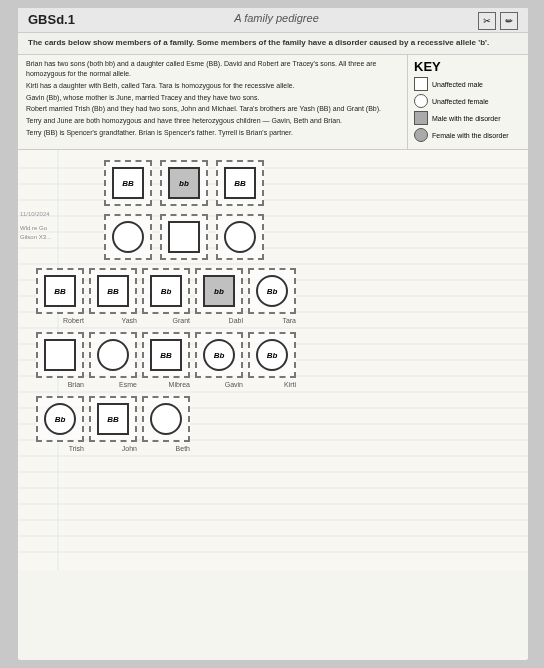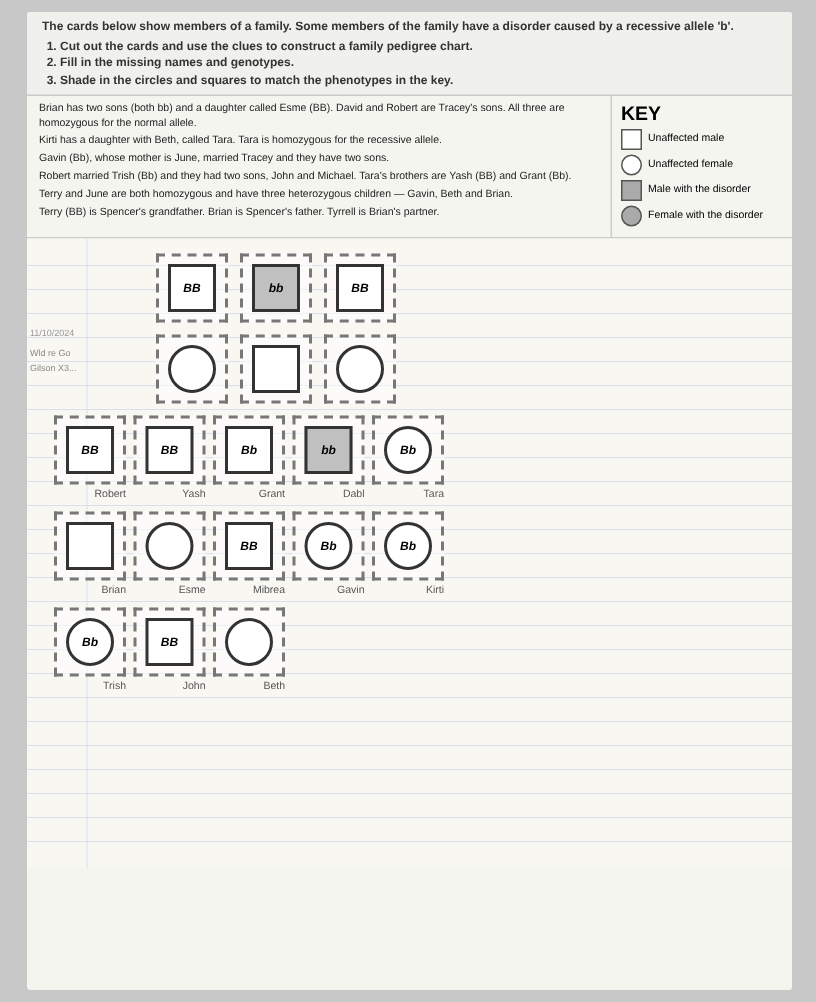--- a/index.html
+++ b/index.html
@@ -213,28 +213,33 @@
       left: 20px;
       pointer-events: none;
       z-index: 0;
     }
   </style>
 </head>
 <body>
 
 <div class="page">
 
+  <div class="header-bar">
+    <div>
+      <div class="header-title">GBSd.1</div>
+    </div>
+    <div class="header-subtitle">A family pedigree</div>
+    <div style="display:flex;gap:4px;">
+      <div style="width:18px;height:18px;border:1.5px solid #666;display:flex;align-items:center;justify-content:center;font-size:9px;cursor:pointer;">✂</div>
+      <div style="width:18px;height:18px;border:1.5px solid #666;display:flex;align-items:center;justify-content:center;font-size:9px;cursor:pointer;">✏</div>
+    </div>
+  </div>
 
   <div class="instructions">
     <div style="margin-bottom:2px;">The cards below show members of a family. Some members of the family have a disorder caused by a recessive allele 'b'.</div>
-    <ol>
-      <li>Cut out the cards and use the clues to construct a family pedigree chart.</li>
-      <li>Fill in the missing names and genotypes.</li>
-      <li>Shade in the circles and squares to match the phenotypes in the key.</li>
-    </ol>
   </div>
 
   <div class="clues-key-row">
     <div class="clues-section">
       <div style="margin-bottom:2px;">Brian has two sons (both bb) and a daughter called Esme (BB). David and Robert are Tracey's sons. All three are homozygous for the normal allele.</div>
       <div style="margin-bottom:2px;">Kirti has a daughter with Beth, called Tara. Tara is homozygous for the recessive allele.</div>
       <div style="margin-bottom:2px;">Gavin (Bb), whose mother is June, married Tracey and they have two sons.</div>
       <div style="margin-bottom:2px;">Robert married Trish (Bb) and they had two sons, John and Michael. Tara's brothers are Yash (BB) and Grant (Bb).</div>
       <div style="margin-bottom:2px;">Terry and June are both homozygous and have three heterozygous children — Gavin, Beth and Brian.</div>
       <div>Terry (BB) is Spencer's grandfather. Brian is Spencer's father. Tyrrell is Brian's partner.</div>

